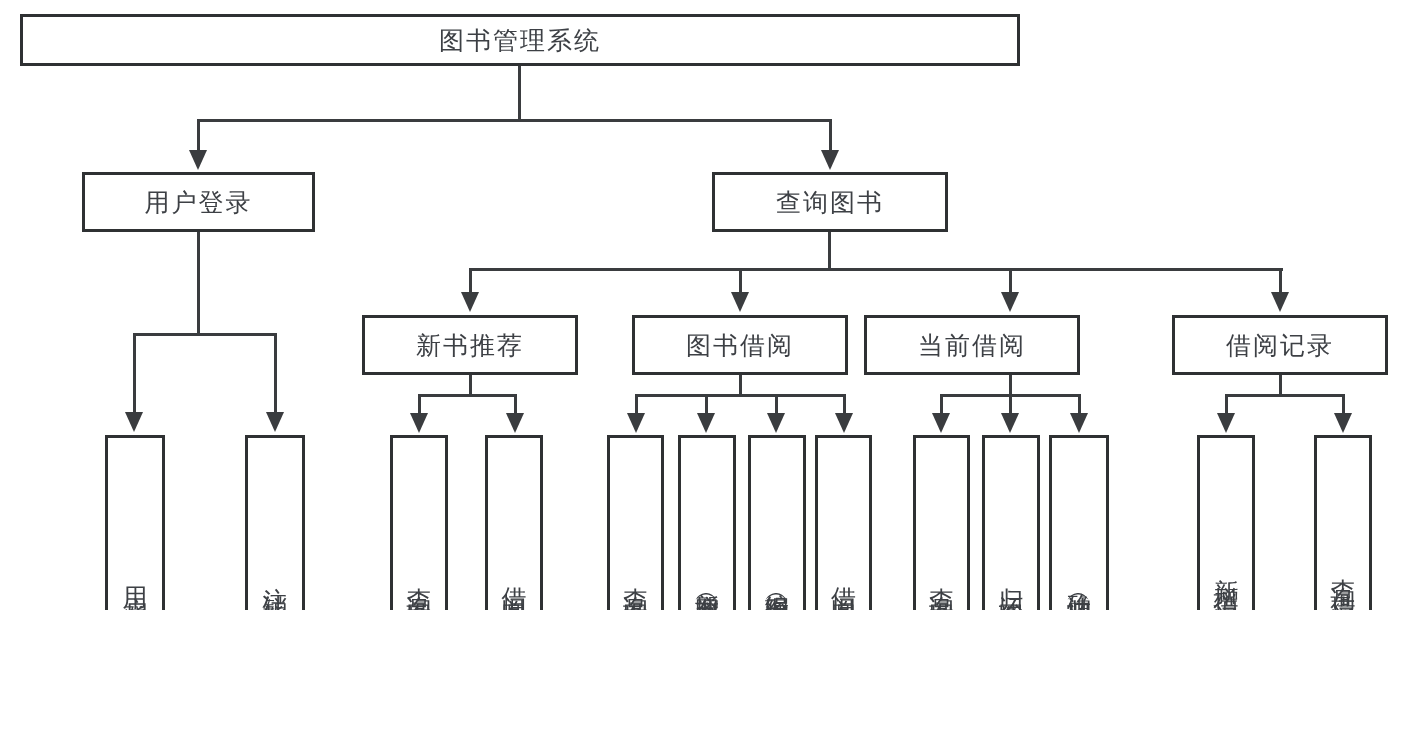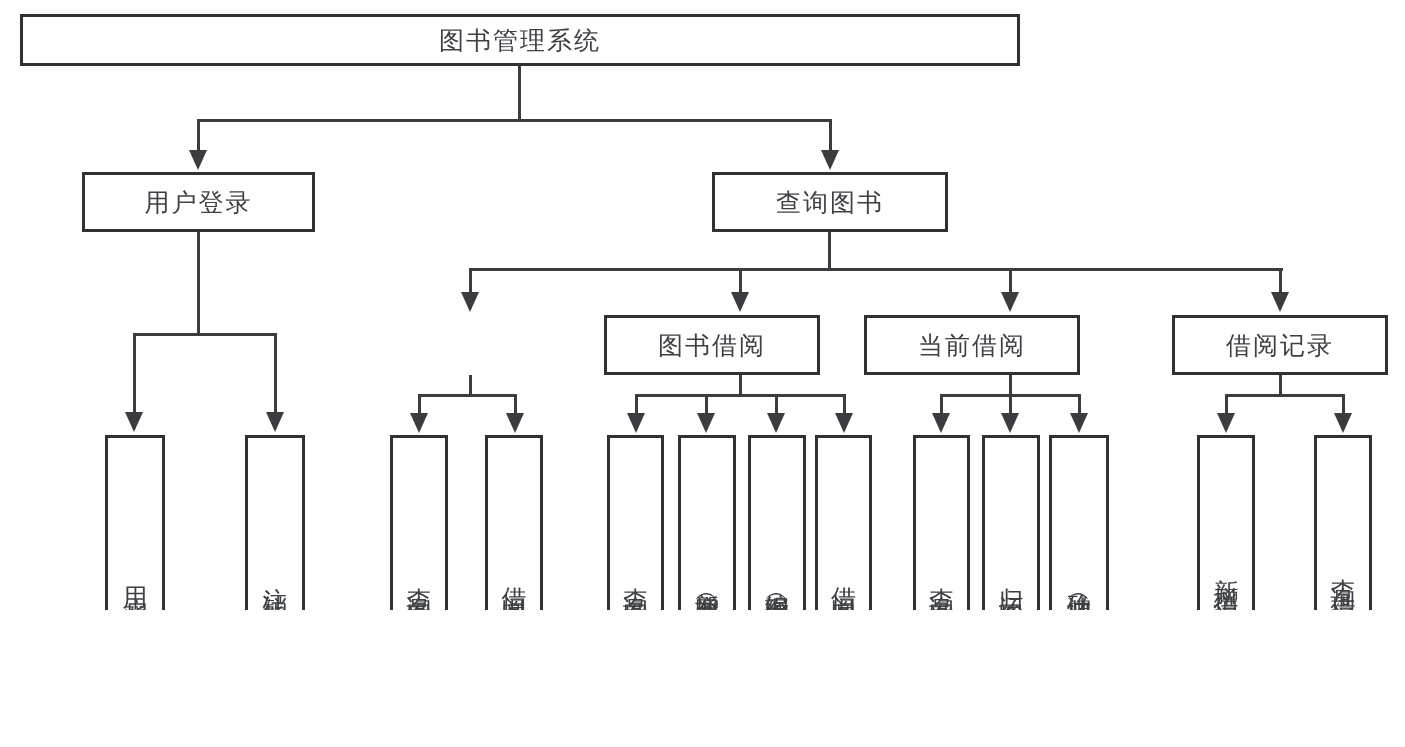--- a/index.html
+++ b/index.html
@@ -99,21 +99,24 @@
     <span class="hlabel">图书管理系统</span>
   </div>
 
   <div class="box" style="left:82px;top:172px;width:233px;height:60px;">
     <span class="hlabel">用户登录</span>
   </div>
   <div class="box" style="left:712px;top:172px;width:236px;height:60px;">
     <span class="hlabel">查询图书</span>
   </div>
 
-  <div class="box" style="left:604px;top:315px;width:216px;height:60px;">
+  <div class="box" style="left:362px;top:315px;width:216px;height:60px;">
+    <span class="hlabel">新书推荐</span>
+  </div>
+  <div class="box" style="left:632px;top:315px;width:216px;height:60px;">
     <span class="hlabel">图书借阅</span>
   </div>
   <div class="box" style="left:864px;top:315px;width:216px;height:60px;">
     <span class="hlabel">当前借阅</span>
   </div>
   <div class="box" style="left:1172px;top:315px;width:216px;height:60px;">
     <span class="hlabel">借阅记录</span>
   </div>
 
   <div class="box" style="left:105px;top:435px;width:60px;height:300px;">

